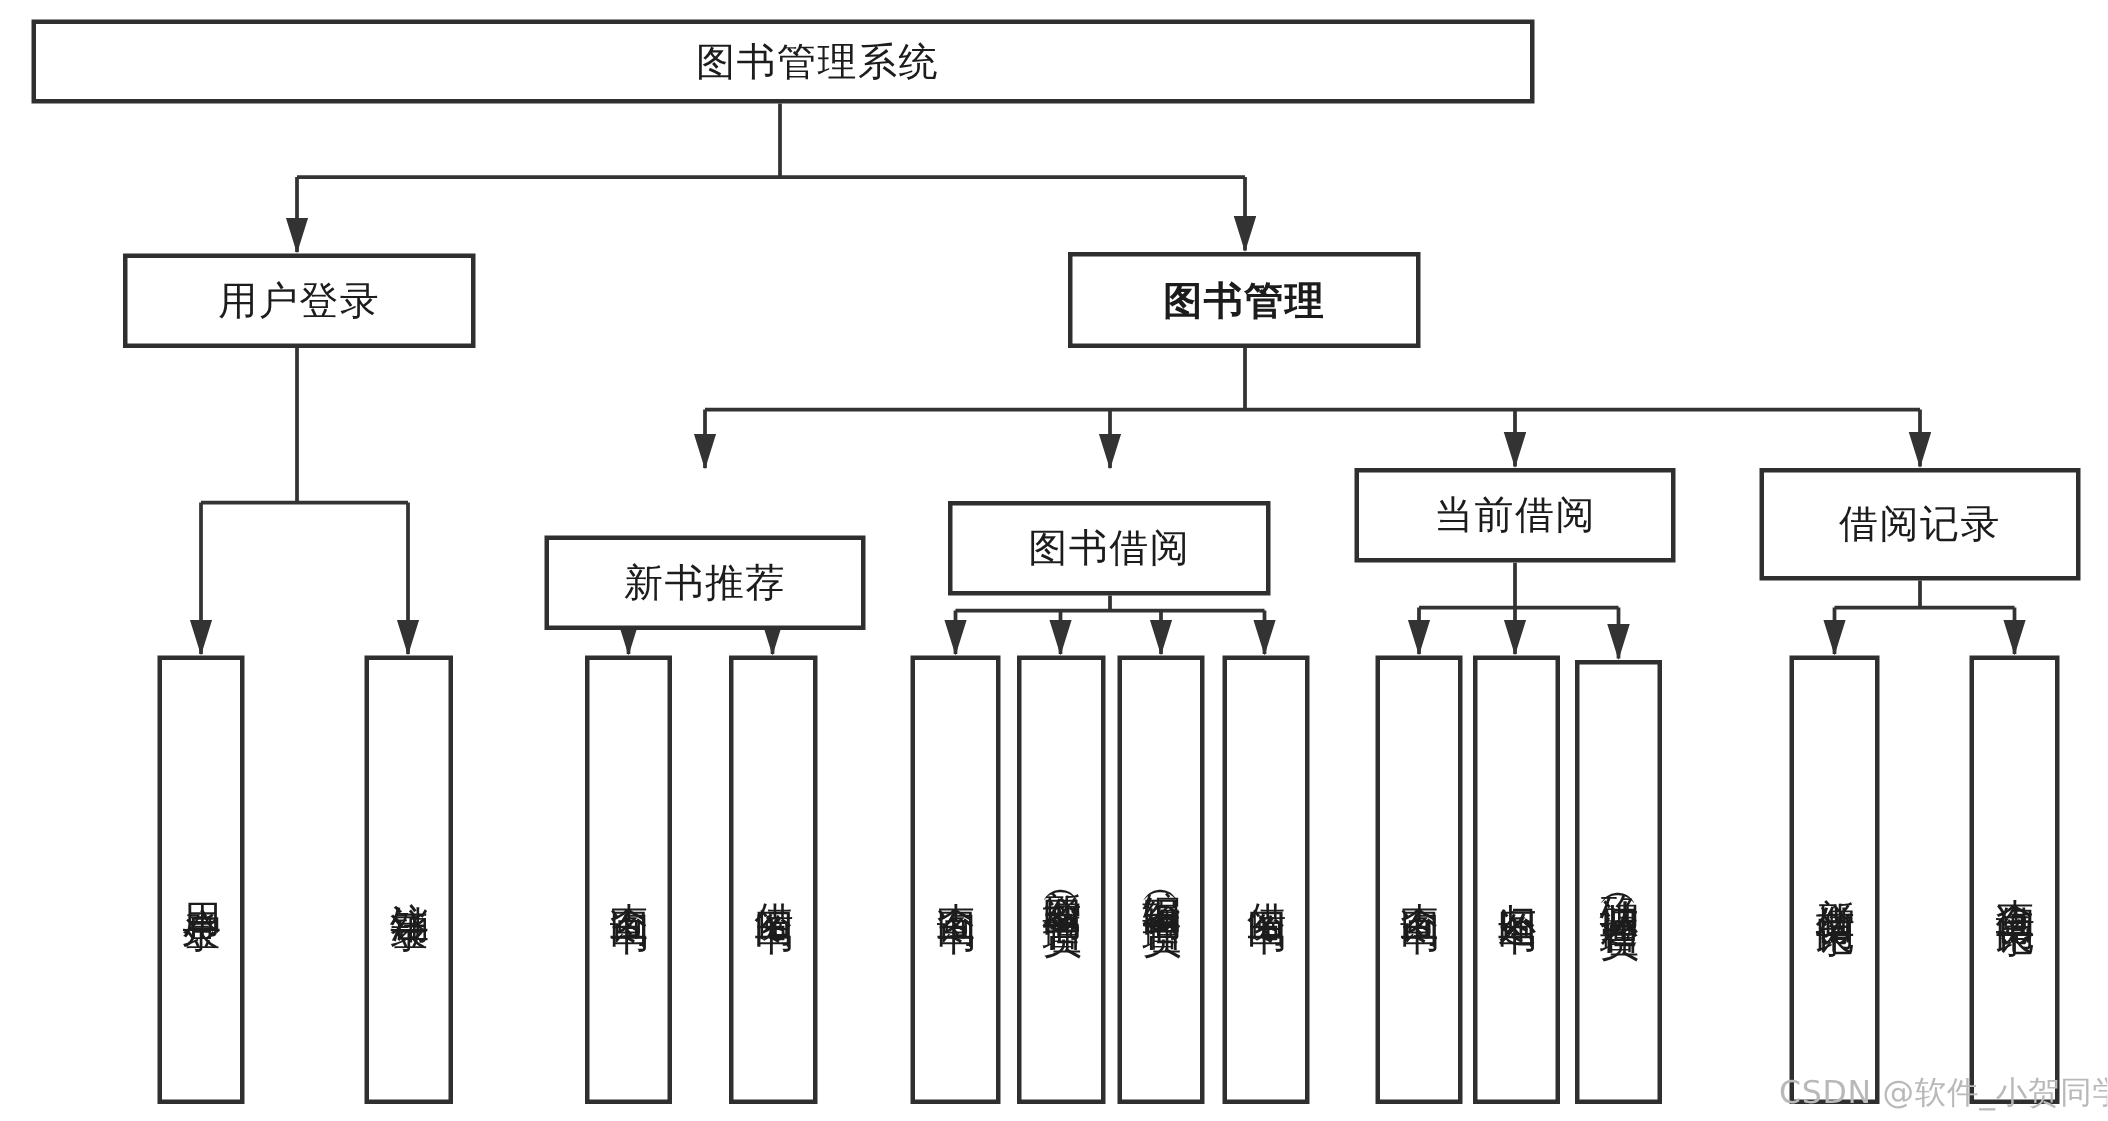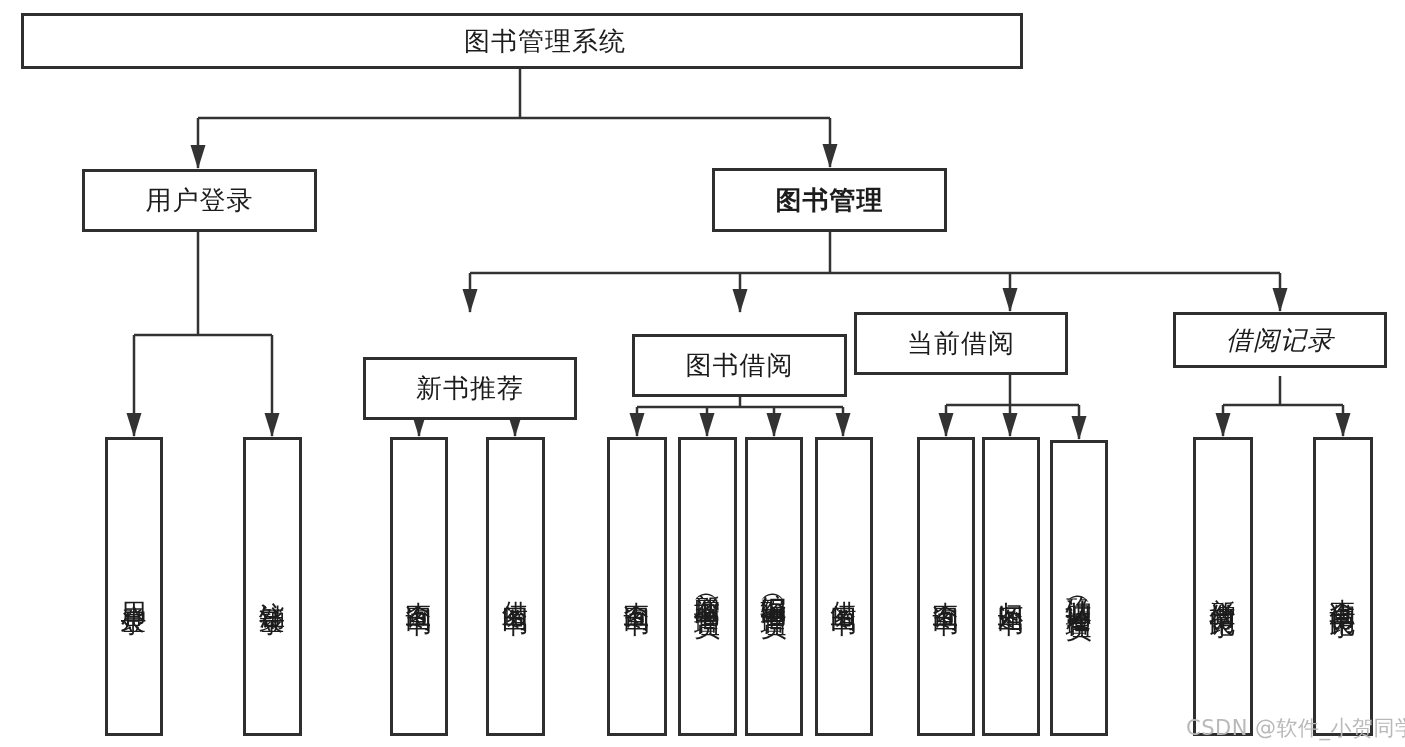--- a/index.html
+++ b/index.html
@@ -38,22 +38,22 @@
     color:#b9b9b9;
     letter-spacing:0.5px;
     white-space:nowrap;
   }
   
   .n-root{left:21px;top:13px;width:1002px;height:56px;padding-left:46px;}
   .n-user-login{left:82px;top:169px;width:235px;height:63px;}
   .n-book-mgmt{left:712px;top:168px;width:235px;height:64px;font-weight:bold;}
   .n-new-rec{left:363px;top:313px;width:214px;height:63px;margin-top:44px;}
   .n-book-borrow{left:632px;top:313px;width:215px;height:63px;margin-top:21px;}
-  .n-cur-borrow{left:854px;top:312px;width:214px;height:63px;}
-  .n-borrow-rec{left:1173px;top:312px;width:214px;height:56px;font-style:italic;}
+  .n-cur-borrow{left:903px;top:312px;width:214px;height:63px;}
+  .n-borrow-rec{left:1173px;top:312px;width:214px;height:75px;}
   .v1{left:105px;top:437px;width:58px;height:299px;}
   .v2{left:243px;top:437px;width:59px;height:299px;}
   .v3{left:390px;top:437px;width:58px;height:299px;}
   .v4{left:486px;top:437px;width:59px;height:299px;}
   .v5{left:607px;top:437px;width:60px;height:299px;}
   .v6{left:678px;top:437px;width:59px;height:299px;}
   .v7{left:745px;top:437px;width:58px;height:299px;}
   .v8{left:815px;top:437px;width:58px;height:299px;}
   .v9{left:917px;top:437px;width:58px;height:299px;}
   .v10{left:982px;top:437px;width:58px;height:299px;}

